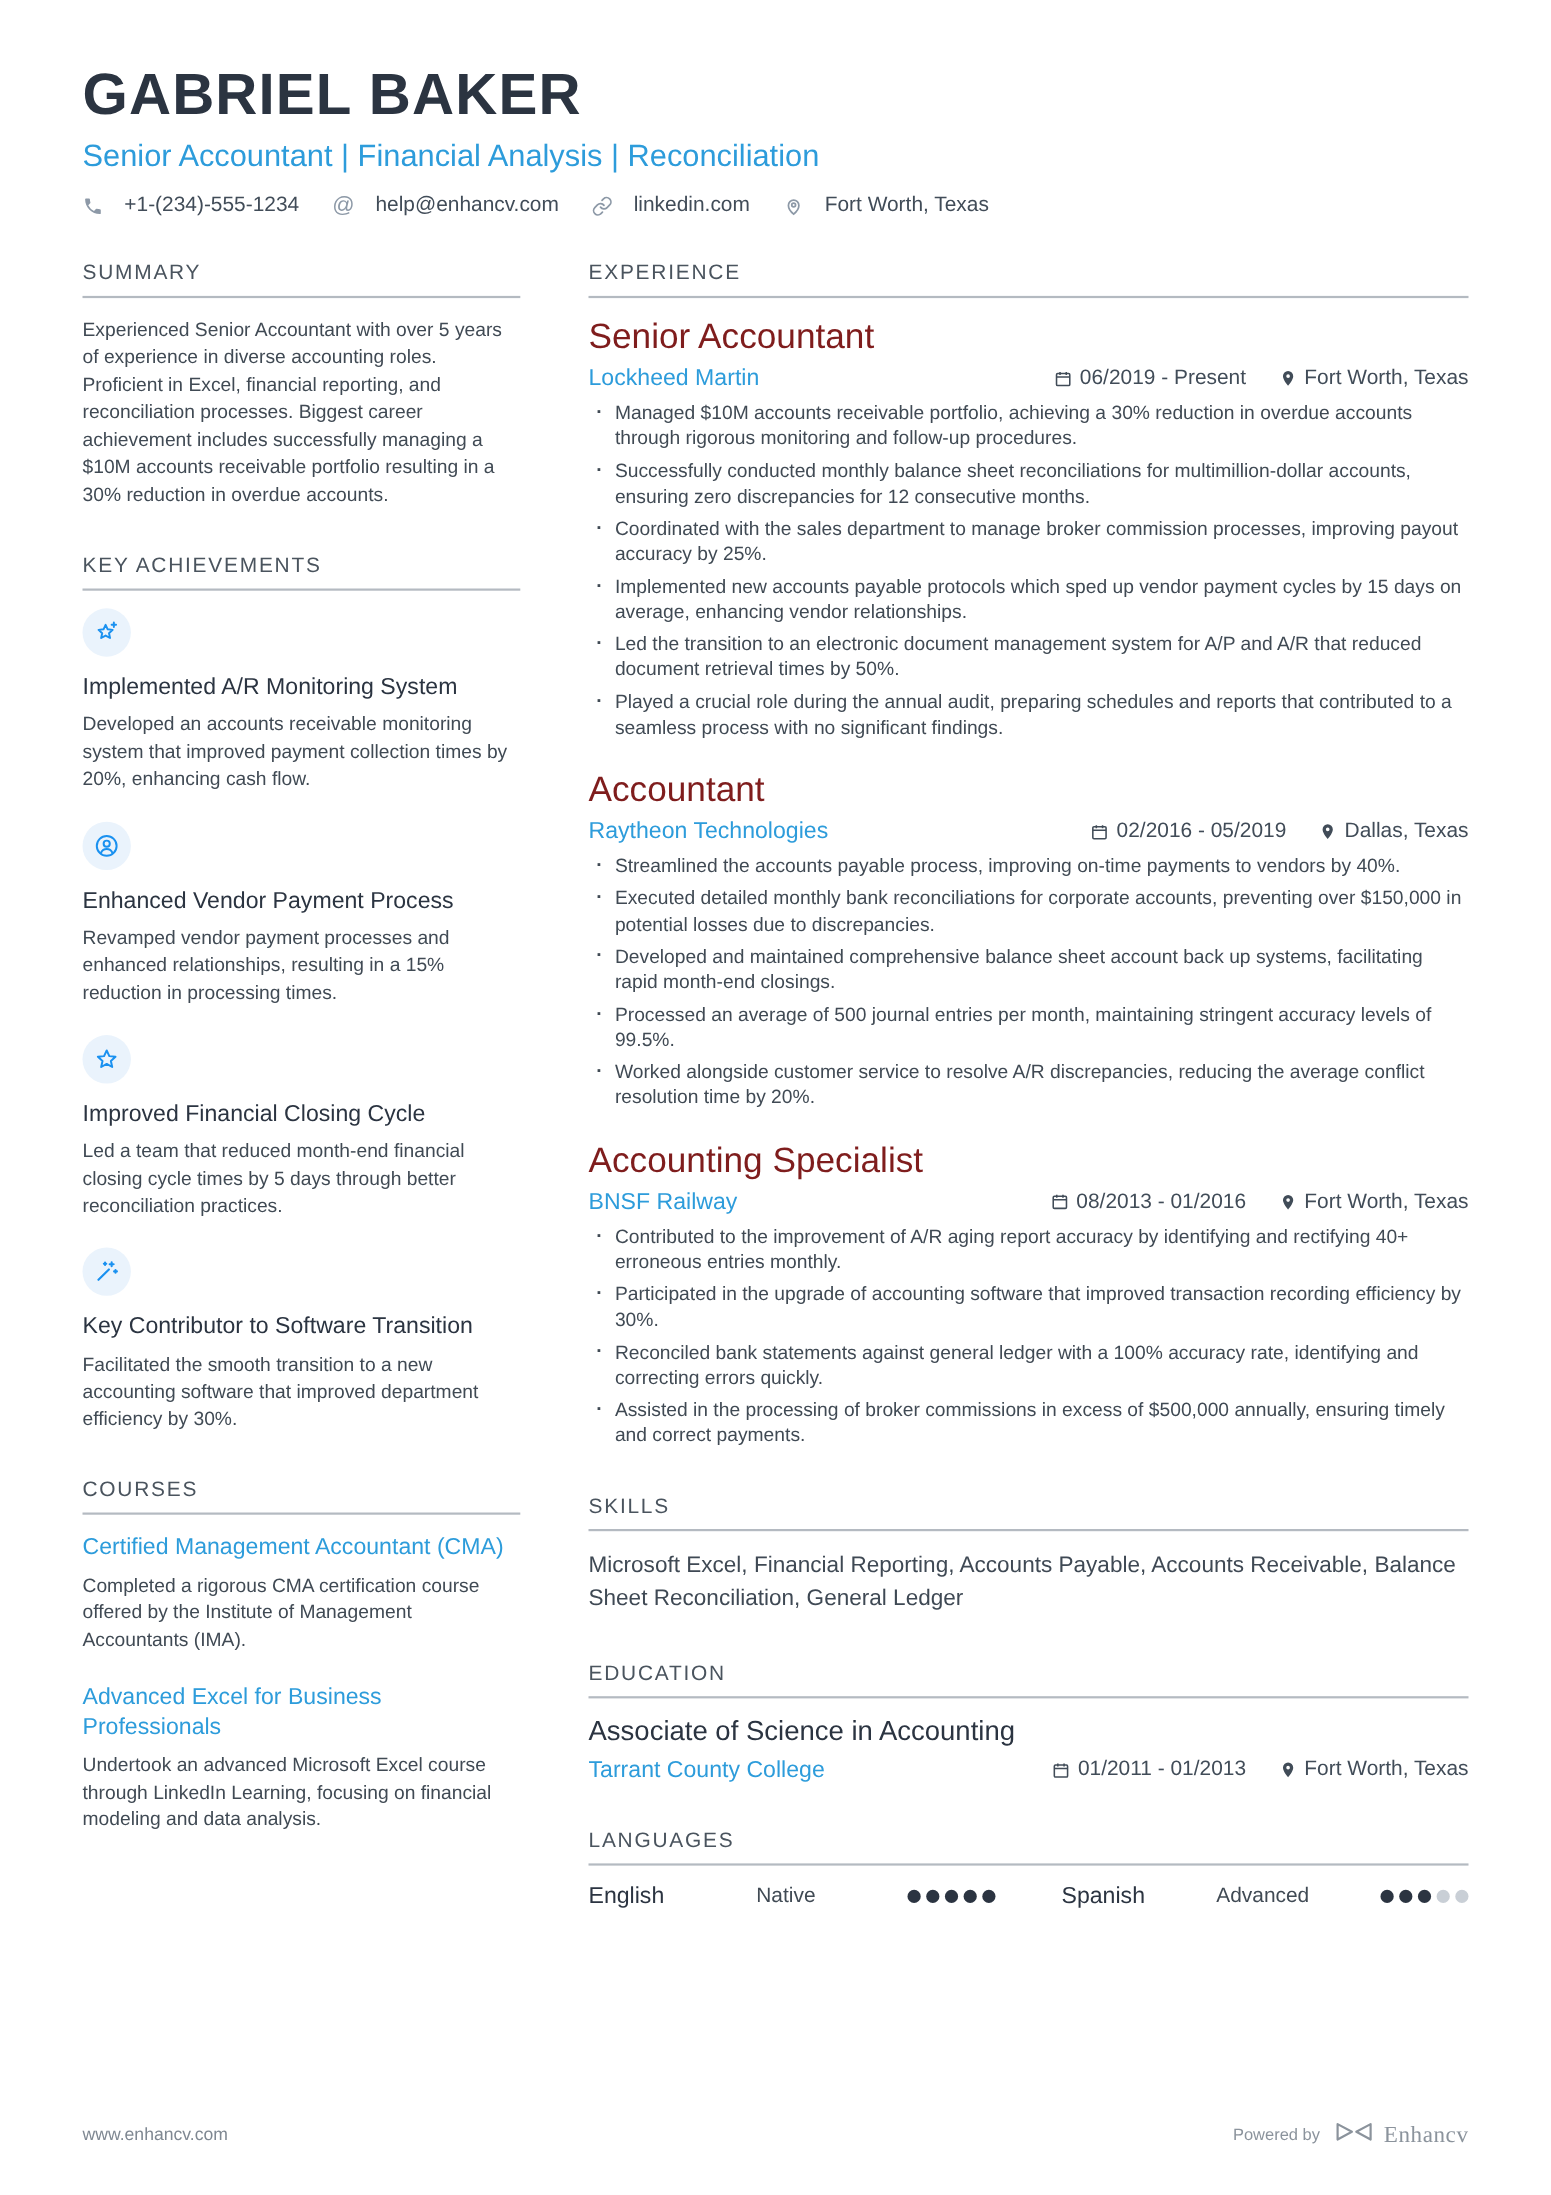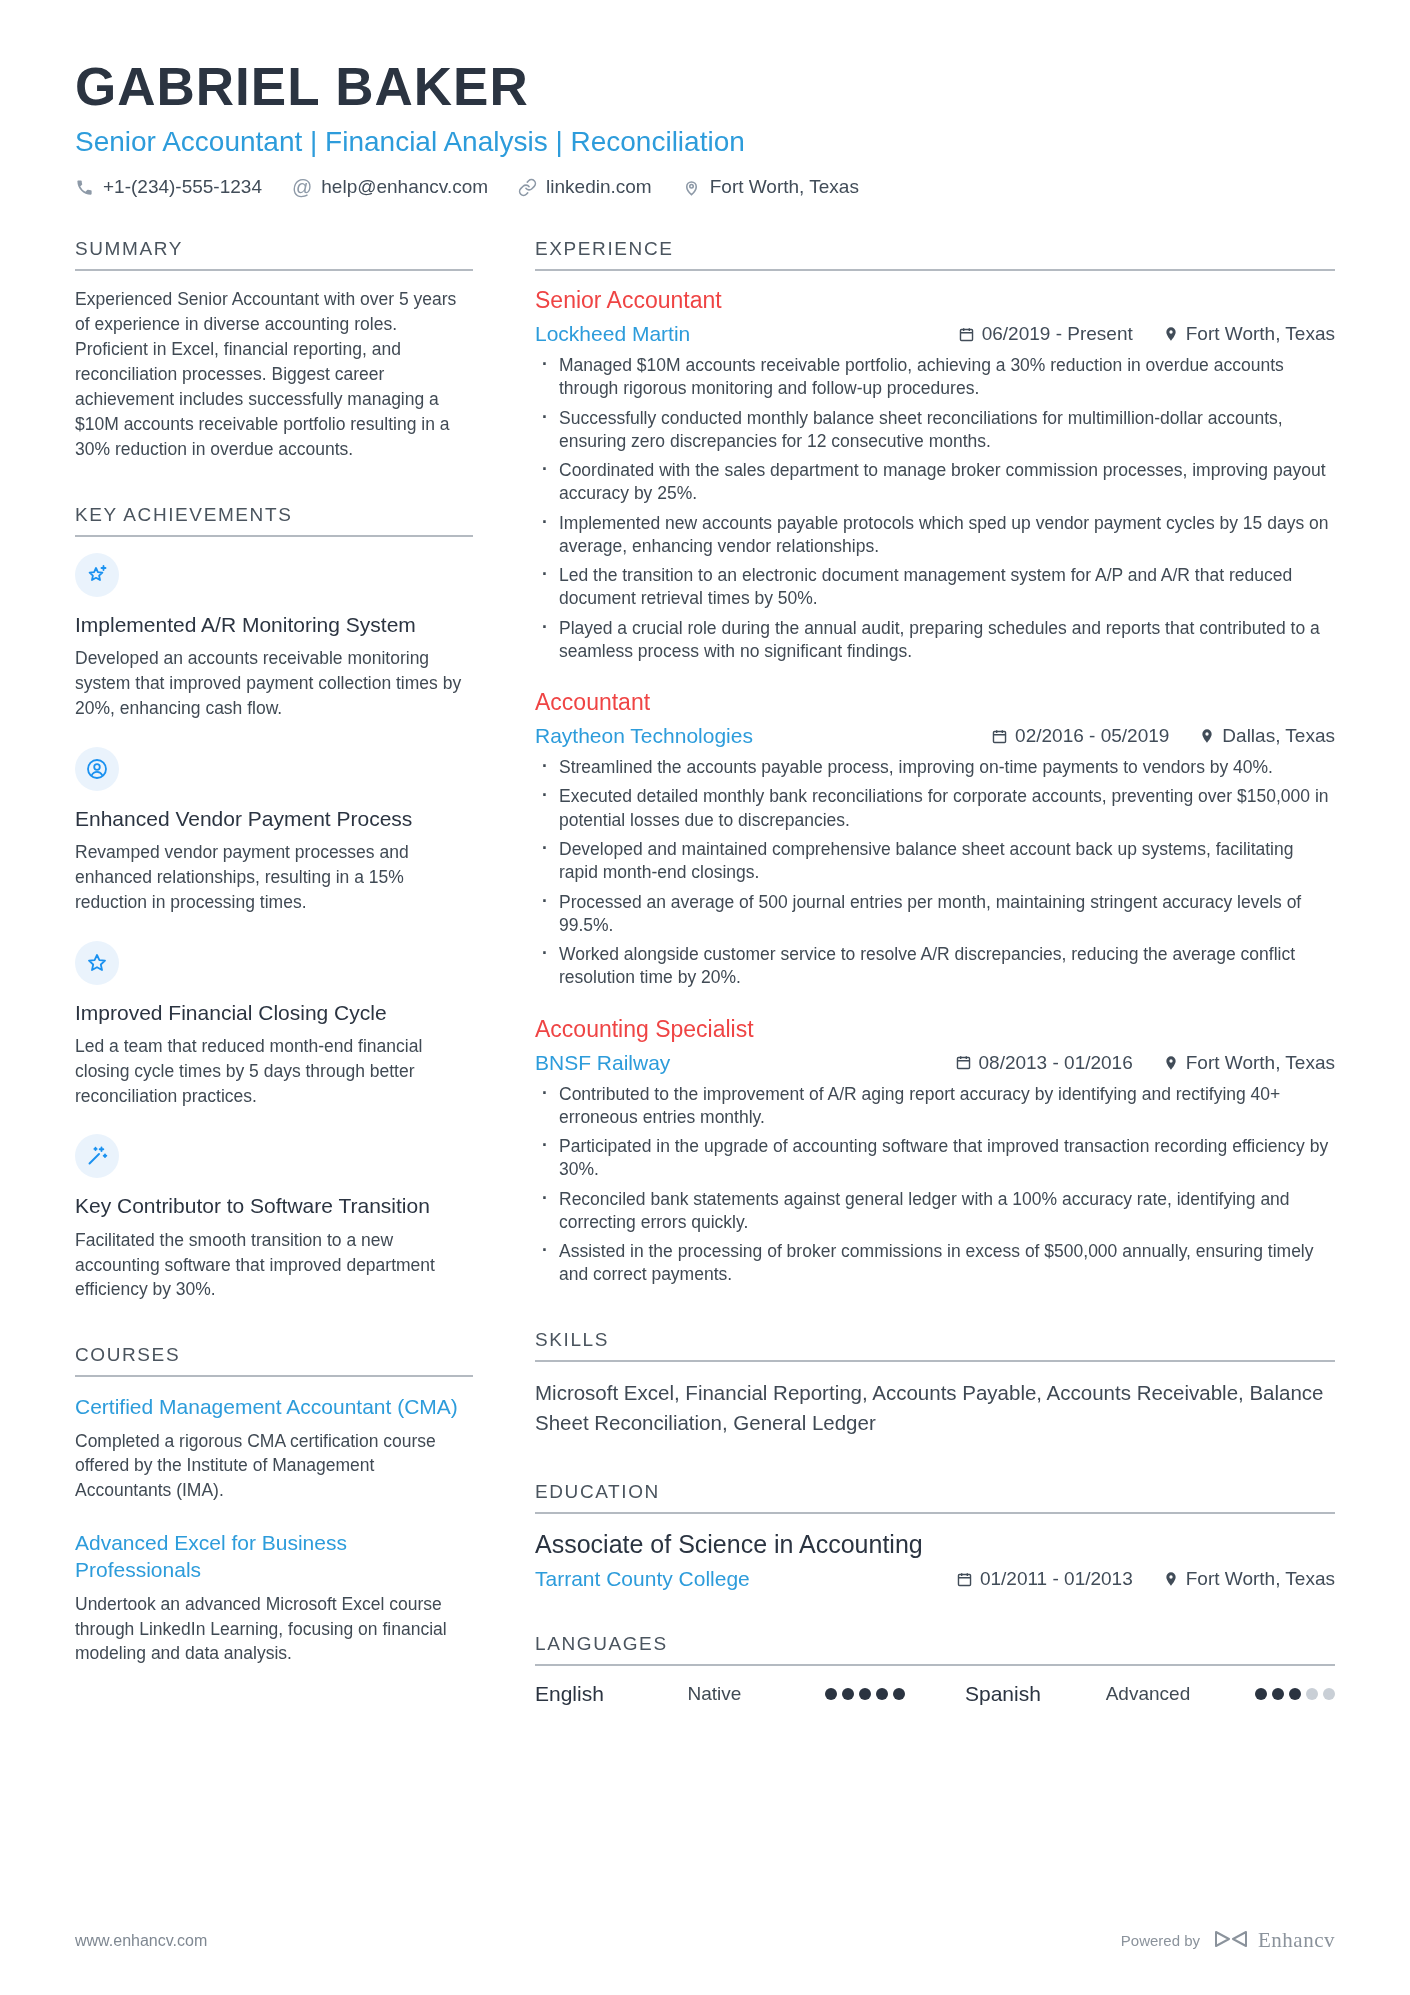--- a/index.html
+++ b/index.html
@@ -6,21 +6,21 @@
   html,body { margin:0; padding:0; background:#ffffff; }
   body { font-family:"Liberation Sans", sans-serif; color:#404a54; }
   .page { width:1410px; min-height:1995px; padding:56px 75px 42px 75px;
           display:flex; flex-direction:column; background:#fff; }
 
   
   .name { font-size:53px; font-weight:600; color:#2b3441; letter-spacing:1px; margin:0; }
   .headline { font-size:28px; color:#2d9cdb; margin-top:9px; }
   .contacts { display:flex; align-items:center; gap:30px; margin-top:18px;
               font-size:19px; color:#414c58; }
-  .contact { display:flex; align-items:center; gap:9px; }
+  .contact { display:flex; align-items:center; gap:19px; }
   .contact svg { display:block; }
   .cicon { color:#8d99a7; }
   .at-glyph { font-size:20px; color:#8d99a7; line-height:1; }
 
   
   .columns { display:flex; gap:62px; margin-top:40px; align-items:flex-start; }
   .col-left { width:398px; flex:0 0 398px; }
   .col-right { flex:1; min-width:0; }
 
   .section { margin-bottom:42px; }
@@ -36,21 +36,21 @@
   .ach-icon svg { display:block; }
   .ach-heading { font-size:21px; color:#2b3441; font-weight:500; line-height:1.25; margin:0 0 8px 0; }
   .ach-text { font-size:17.5px; line-height:1.42; color:#404a54; margin:0; }
 
   .course { margin-bottom:26px; }
   .course-heading { font-size:21px; color:#2d9cdb; font-weight:500; line-height:1.3; margin:0 0 8px 0; cursor:pointer; }
   .course-text { font-size:17.5px; line-height:1.42; color:#404a54; margin:0; }
 
   
   .job { margin-bottom:26px; }
-  .job-role { font-size:23px; color:#ef4444; font-weight:500; margin:0 0 8px 0; }
+  .job-role { font-size:32px; color:#7f1d1d; font-weight:500; margin:0 0 8px 0; }
   .job-meta-row { display:flex; align-items:center; margin-bottom:8px;justify-content:center; }
   .job-company { font-size:21px; color:#2d9cdb; font-weight:500; flex:1; cursor:pointer; }
   .meta { display:flex; align-items:center; gap:7px; font-size:19px; color:#414c58; }
   .meta + .meta { margin-left:30px; }
   .meta svg { display:block; }
 
   ul.bullets { list-style:none; margin:2px 0 0 0; padding:0; }
   ul.bullets li { position:relative; padding-left:24px; font-size:17.5px; line-height:1.33;
                   color:#404a54; margin-bottom:6px; }
   ul.bullets li::before { content:"·"; position:absolute; left:7px; top:-1px;

